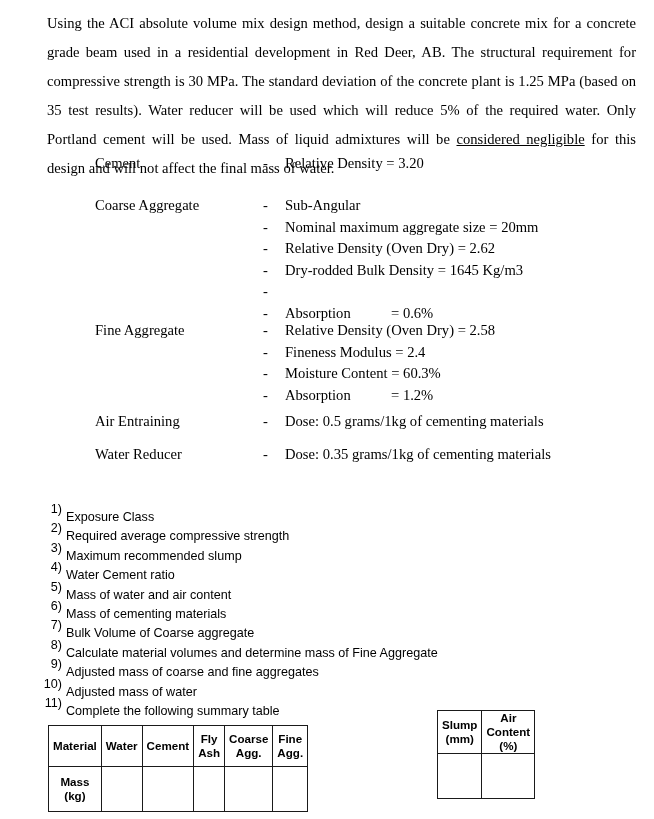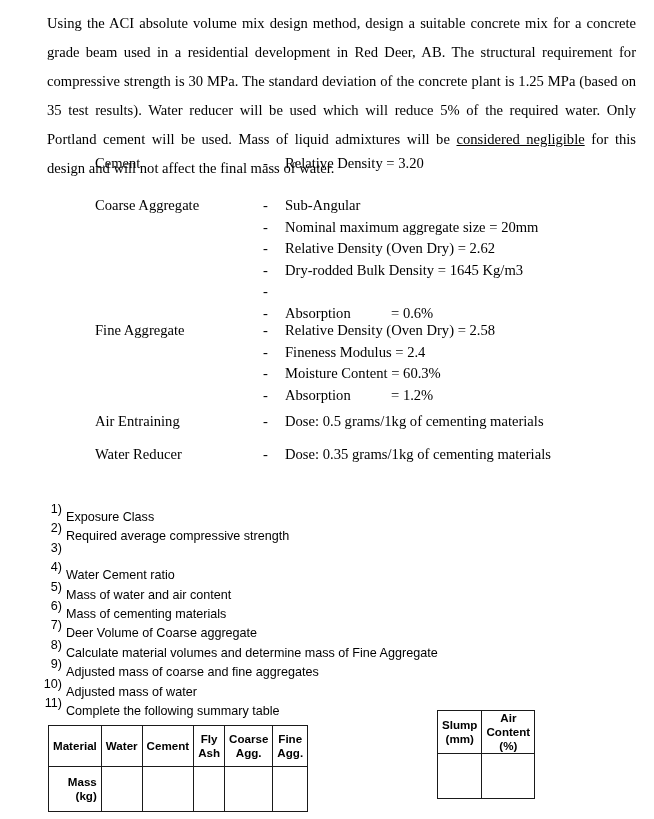--- a/index.html
+++ b/index.html
@@ -131,21 +131,21 @@
     line-height: 14px;
     padding: 0 4px;
   }
   table.summary td.head {
     height: 40px;
     text-align: center;
     vertical-align: middle;
   }
   table.summary td.rowlabel {
     height: 44px;
-    text-align: right;
+    text-align: center;
     vertical-align: middle;
   }
   table.summary td.blank {
     height: 44px;
   }
   #table-left {
     position: absolute;
     left: 0;
     top: 15px;
   }
@@ -249,36 +249,37 @@
   <div class="task-item">
     <span class="task-num">1)</span>
     <span class="task-text">Exposure Class</span>
   </div>
   <div class="task-item">
     <span class="task-num">2)</span>
     <span class="task-text">Required average compressive strength</span>
   </div>
   <div class="task-item">
     <span class="task-num">3)</span>
+    <span class="task-text">Maximum recommended slump</span>
   </div>
   <div class="task-item">
     <span class="task-num">4)</span>
     <span class="task-text">Water Cement ratio</span>
   </div>
   <div class="task-item">
     <span class="task-num">5)</span>
     <span class="task-text">Mass of water and air content</span>
   </div>
   <div class="task-item">
     <span class="task-num">6)</span>
     <span class="task-text">Mass of cementing materials</span>
   </div>
   <div class="task-item">
     <span class="task-num">7)</span>
-    <span class="task-text">Deer Volume of Coarse aggregate</span>
+    <span class="task-text">Bulk Volume of Coarse aggregate</span>
   </div>
   <div class="task-item">
     <span class="task-num">8)</span>
     <span class="task-text">Calculate material volumes and determine mass of Fine Aggregate</span>
   </div>
   <div class="task-item">
     <span class="task-num">9)</span>
     <span class="task-text">Adjusted mass of coarse and fine aggregates</span>
   </div>
   <div class="task-item">

